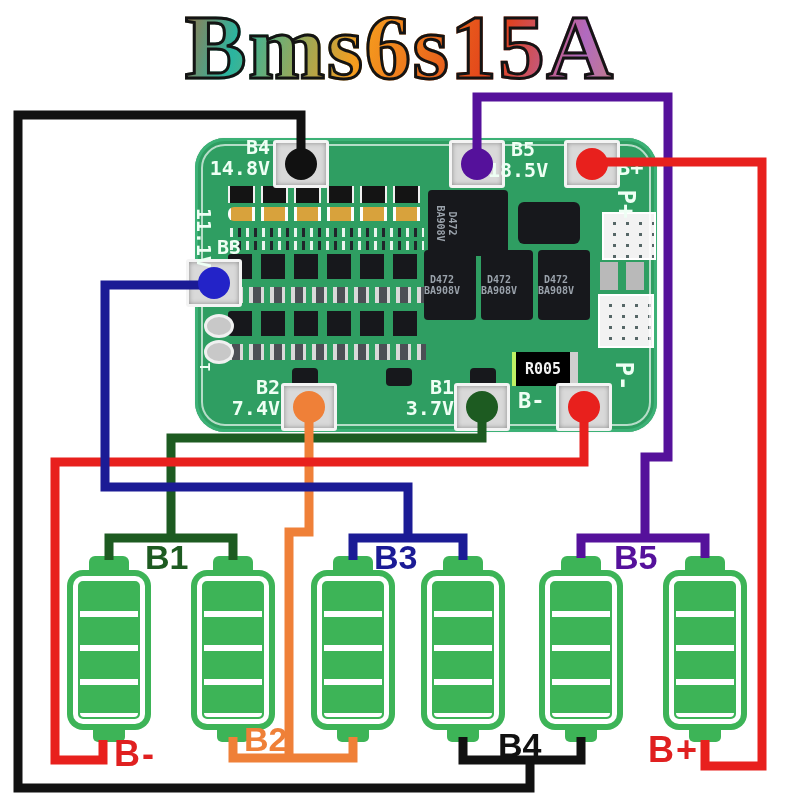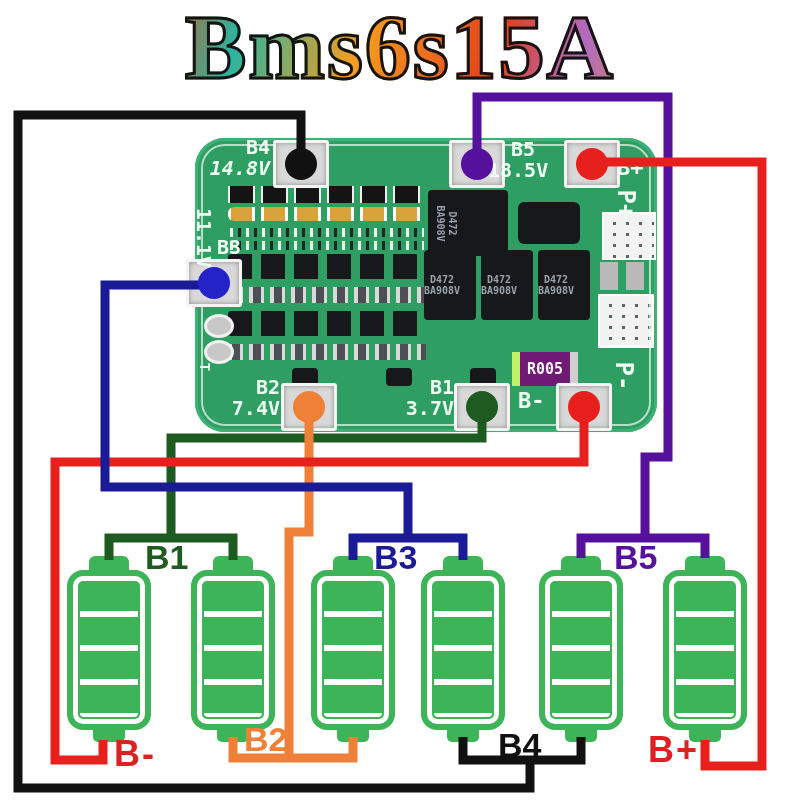--- a/index.html
+++ b/index.html
@@ -32,21 +32,21 @@
   .blk{position:absolute;background:#17181c;border-radius:4px;}
   .mosfet{display:flex;align-items:center;overflow:hidden;}
   .mlabel{font-family:"DejaVu Sans Mono",monospace;font-weight:bold;color:#9aa2ab;
           font-size:10px;line-height:1.15;text-align:center;}
   .dotbox{position:absolute;background-color:#f2f2f2;border:2px solid #fff;
           background-image:radial-gradient(circle,#566 1.6px,rgba(0,0,0,0) 1.8px);
           background-size:13px 11px;background-position:4px 4px;}
   .oval{position:absolute;background:#c8c8c8;border:3px solid #f0f0f0;border-radius:50%;}
   .caps{position:absolute;background:
         repeating-linear-gradient(90deg,#b9b9b9 0 18px,rgba(0,0,0,0) 18px 26px);}
-  .shunt{position:absolute;background:#701a75;border-left:8px solid #bef264;border-right:8px solid #cfcfcf;
+  .shunt{position:absolute;background:#000000;border-left:4px solid #bef264;border-right:8px solid #cfcfcf;
          color:#f2f2f2;font-family:"DejaVu Sans Mono",monospace;font-weight:bold;font-size:15px;
          display:flex;align-items:center;justify-content:center;}
   
   .battery{position:absolute;top:556px;width:84px;height:188px;}
   .bat-nub-top{position:absolute;left:22px;top:0;width:40px;height:20px;background:#3db457;border-radius:6px 6px 0 0;}
   .bat-body{position:absolute;left:0;top:14px;width:84px;height:160px;background:#3db457;border-radius:16px;}
   .bat-body::before{content:"";position:absolute;inset:6px;border:5px solid #fff;border-radius:10px;}
   .bat-fill{position:absolute;inset:13px;border-radius:4px;
             background:repeating-linear-gradient(180deg,#3db457 0 28px,#ffffff 28px 34px);}
   .bat-nub-bot{position:absolute;left:26px;top:172px;width:32px;height:14px;background:#3db457;border-radius:0 0 5px 5px;}
@@ -116,21 +116,21 @@
 
   <div class="pad" style="left:273px;top:140px;"></div>
   <div class="pad" style="left:449px;top:140px;"></div>
   <div class="pad" style="left:564px;top:140px;"></div>
   <div class="pad" style="left:186px;top:259px;"></div>
   <div class="pad" style="left:281px;top:383px;"></div>
   <div class="pad" style="left:454px;top:383px;"></div>
   <div class="pad" style="left:556px;top:383px;"></div>
 
   <div class="sk right" style="left:214px;top:137px;width:56px;">B4</div>
-  <div class="sk right" style="left:196px;top:158px;width:74px;font-style:italic;">14.8V</div>
+  <div class="sk right" style="left:196px;top:158px;width:74px;">14.8V</div>
   <div class="sk" style="left:511px;top:139px;">B5</div>
   <div class="sk" style="left:488px;top:160px;">18.5V</div>
   <div class="sk" style="left:617px;top:157px;font-size:22px;">B+</div>
   <div class="sk rot" style="left:598px;top:192px;width:56px;font-size:24px;">P+</div>
   <div class="sk rot" style="left:172px;top:228px;width:64px;">11.1V</div>
   <div class="sk" style="left:217px;top:237px;">B3</div>
   <div class="sk right" style="left:224px;top:377px;width:56px;">B2</div>
   <div class="sk right" style="left:214px;top:398px;width:66px;">7.4V</div>
   <div class="sk right" style="left:398px;top:377px;width:56px;">B1</div>
   <div class="sk right" style="left:388px;top:398px;width:66px;">3.7V</div>

